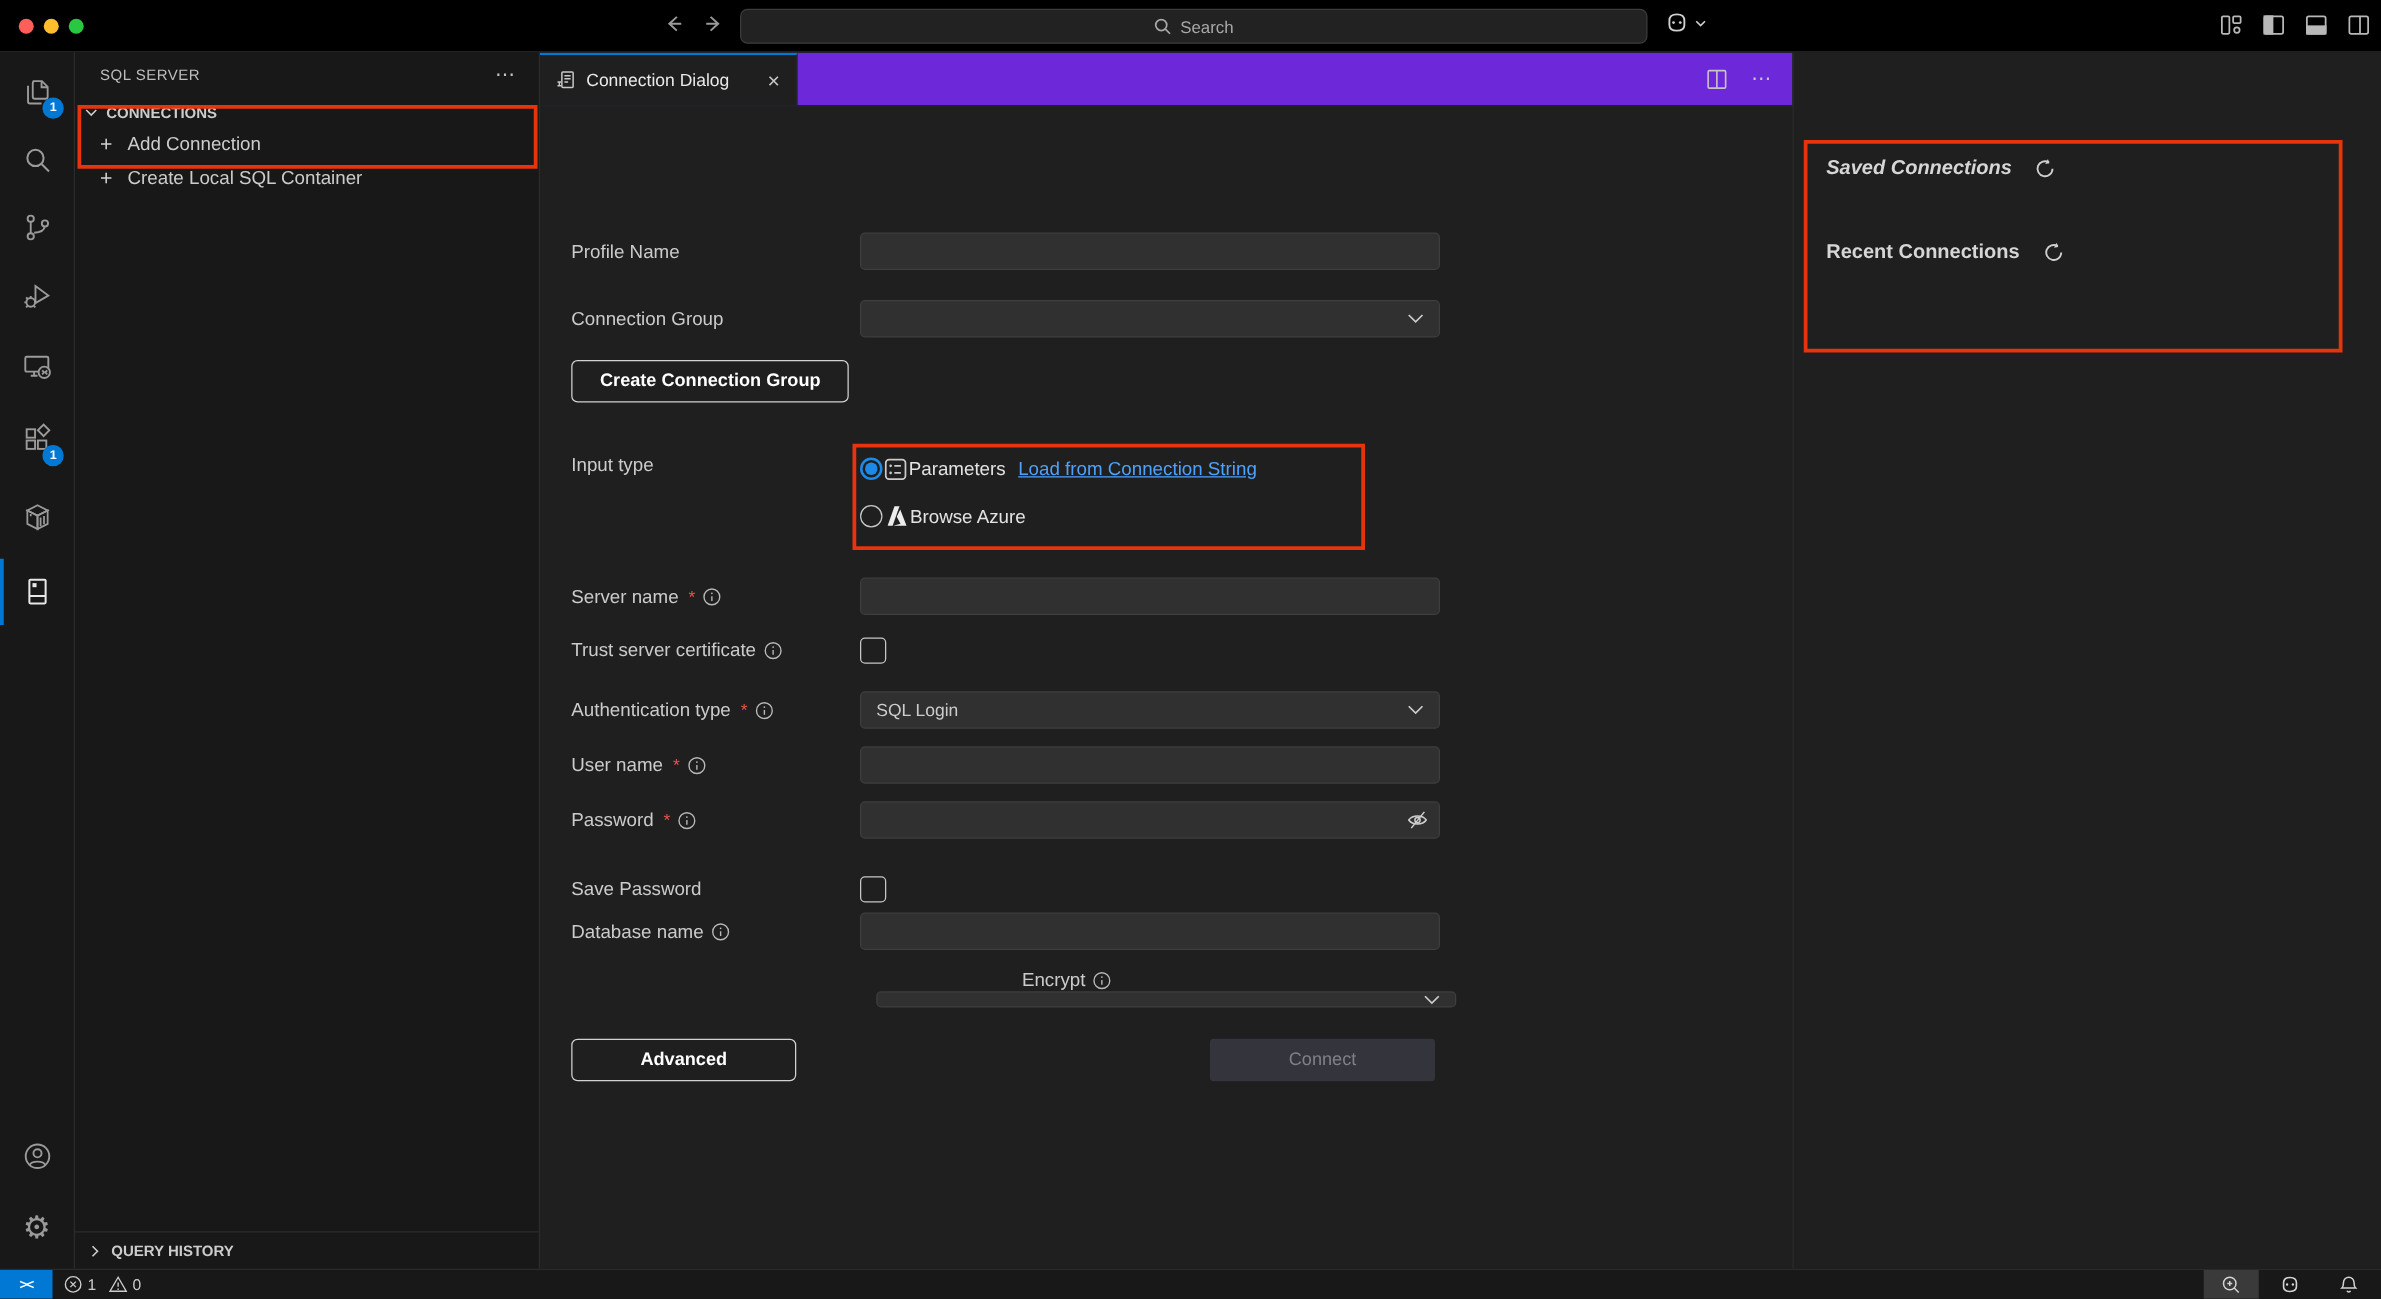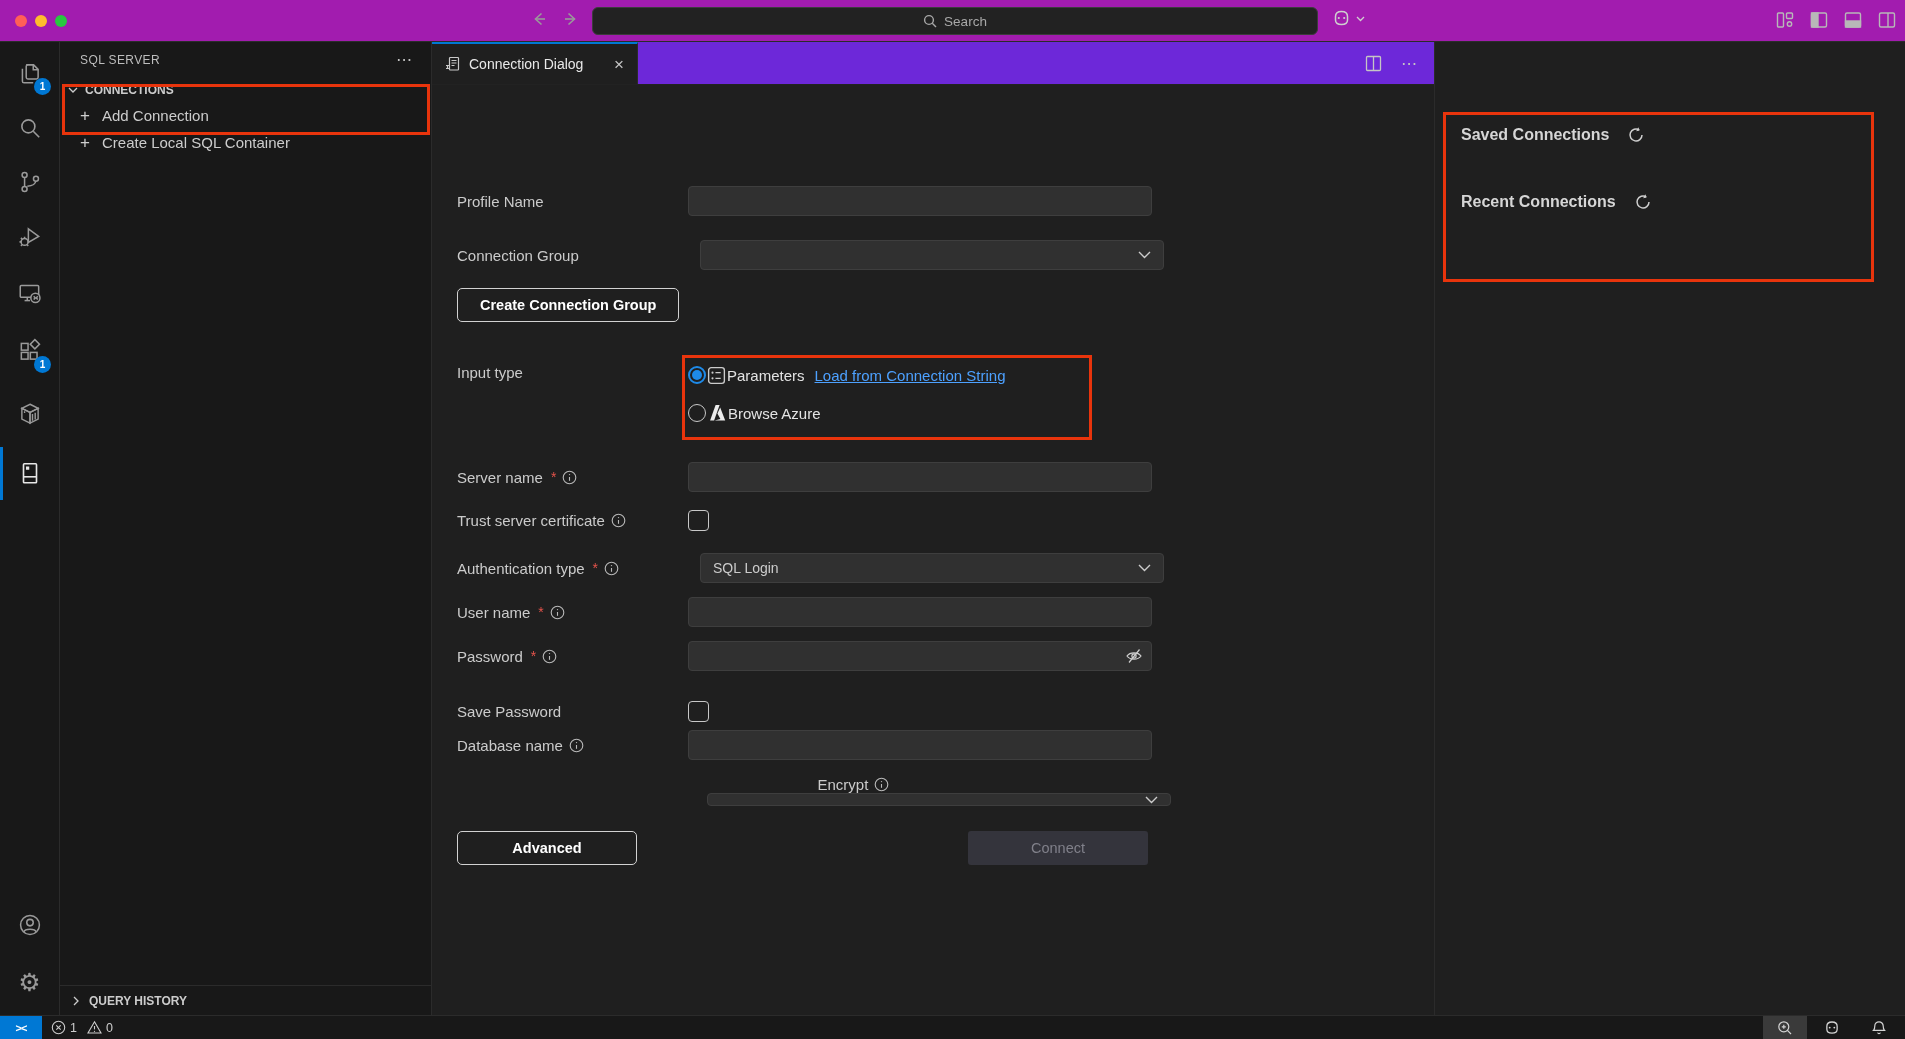--- a/index.html
+++ b/index.html
@@ -1,21 +1,21 @@
 <!DOCTYPE html>
 <html><head>
 <meta charset="utf-8">
 <style>
   * { margin:0; padding:0; box-sizing:border-box; }
   html,body { width:1905px; height:1039px; background:#101010; }
   body { font-family:"Liberation Sans","DejaVu Sans",sans-serif; color:#cccccc; overflow:hidden; }
   .app { width:1905px; height:1039px; display:flex; flex-direction:column; background:#1f1f1f; }
 
   
-  .titlebar { position:relative; height:42px; background:#a21caf; border-bottom:1px solid #2b2b2b; flex:0 0 auto; }
+  .titlebar { position:relative; height:42px; background:#000000; border-bottom:1px solid #2b2b2b; flex:0 0 auto; }
   .traffic { position:absolute; top:15px; left:15px; display:flex; gap:8px; }
   .traffic i { width:12px; height:12px; border-radius:50%; display:block; }
   .nav-arrows { position:absolute; top:10px; left:530px; display:flex; gap:14px; }
   .nav-arrows svg { display:block; }
   .searchbox { position:absolute; top:7px; left:592px; width:726px; height:28px; background:#222222; border:1px solid #3c3c3c; border-radius:6px; display:flex; align-items:center; justify-content:center; gap:7px; color:#a8a8a8; font-size:13.5px; cursor:pointer; }
   .copilot-ctl { position:absolute; top:8px; left:1331px; display:flex; align-items:center; gap:4px; }
   .tb-right { position:absolute; top:10px; right:8px; display:flex; align-items:center; gap:14px; }
 
   
   .main-row { flex:1 1 auto; display:flex; min-height:0; }
@@ -52,21 +52,21 @@
   .dlg-title { font-size:23px; font-weight:600; color:#dfdfdf; }
 
   .form-row { position:absolute; left:25px; width:952px; display:flex; align-items:center; }
   .row-label { width:231px; flex:0 0 auto; display:flex; align-items:center; gap:6px; font-size:15px; color:#cbcbcb; }
   .req { color:#e5534b; font-size:14px; margin-left:2px; }
   .info-ic { display:inline-flex; }
   .ctrl-input { width:464px; height:30px; background:#303030; border:1px solid #3e3e3e; border-radius:4px; color:#cccccc; font-size:14px; padding:0 10px; font-family:inherit; outline:none; }
   .ctrl-wrap { position:relative; width:464px; }
   .ctrl-wrap .ctrl-input { width:100%; }
   .eye-btn { position:absolute; right:9px; top:6px; cursor:pointer; color:#cfcfcf; }
-  .dropdown { width:464px; height:30px; background:#303030; border:1px solid #3e3e3e; border-radius:4px; display:flex; align-items:center; padding:0 12px; font-size:14px; color:#cccccc; cursor:pointer;margin-left:12px; }
+  .dropdown { width:464px; height:30px; background:#303030; border:1px solid #3e3e3e; border-radius:4px; display:flex; align-items:center; padding:0 12px; font-size:14px; color:#cccccc; cursor:pointer; }
   .dd-chev { margin-left:auto; display:flex; }
   .checkbox { width:21px; height:21px; border:1.5px solid #c8c8c8; border-radius:4px; background:transparent; cursor:pointer; }
   .btn-secondary { height:34px; padding:0 22px; background:transparent; border:1px solid #d2d2d2; border-radius:5px; color:#ffffff; font-size:14.5px; font-weight:700; font-family:inherit; cursor:pointer; }
   .btn-disabled { height:34px; width:180px; background:#34343c; border:none; border-radius:3px; color:#80808a; font-size:14.5px; font-family:inherit; cursor:default; }
 
   .radio-row { display:flex; align-items:center; height:24px; position:absolute; left:256px; }
   .radio-sel { width:18px; height:18px; border-radius:50%; border:2px solid #1e8ae8; background:#1f1f1f; position:relative; cursor:pointer; flex:0 0 auto; }
   .radio-sel::after { content:""; position:absolute; left:2px; top:2px; width:10px; height:10px; border-radius:50%; background:#1e8ae8; }
   .radio-un { width:18px; height:18px; border-radius:50%; border:1.5px solid #c8c8c8; cursor:pointer; flex:0 0 auto; }
   .radio-text { font-size:15px; color:#e3e3e3; }
@@ -489,21 +489,21 @@
           </div>
         </div>
 
         <button class="btn-secondary" style="position:absolute; left:25px; top:746px; width:180px;">Advanced</button>
         <button class="btn-disabled" style="position:absolute; left:536px; top:746px;">Connect</button>
 
       </div>
     </div>
 
     <div class="rightpanel">
-      <div class="rp-row" style="top:84px;">
+      <div class="rp-row" style="top:84px;font-style:italic;">
         <span class="rp-title">Saved Connections</span>
         <span class="rp-refresh">
           <svg width="18" height="18" viewBox="0 0 18 18" fill="none" stroke="#cfcfcf" stroke-width="1.5">
               <path d="M15 9 A6 6 0 1 1 12.2 3.9"></path>
               <polygon points="11.3,1.2 12.6,4.6 9.2,5.2" fill="#cfcfcf" stroke="none"></polygon>
             </svg>
         </span>
       </div>
       <div class="rp-row" style="top:151px;">
         <span class="rp-title">Recent Connections</span>

